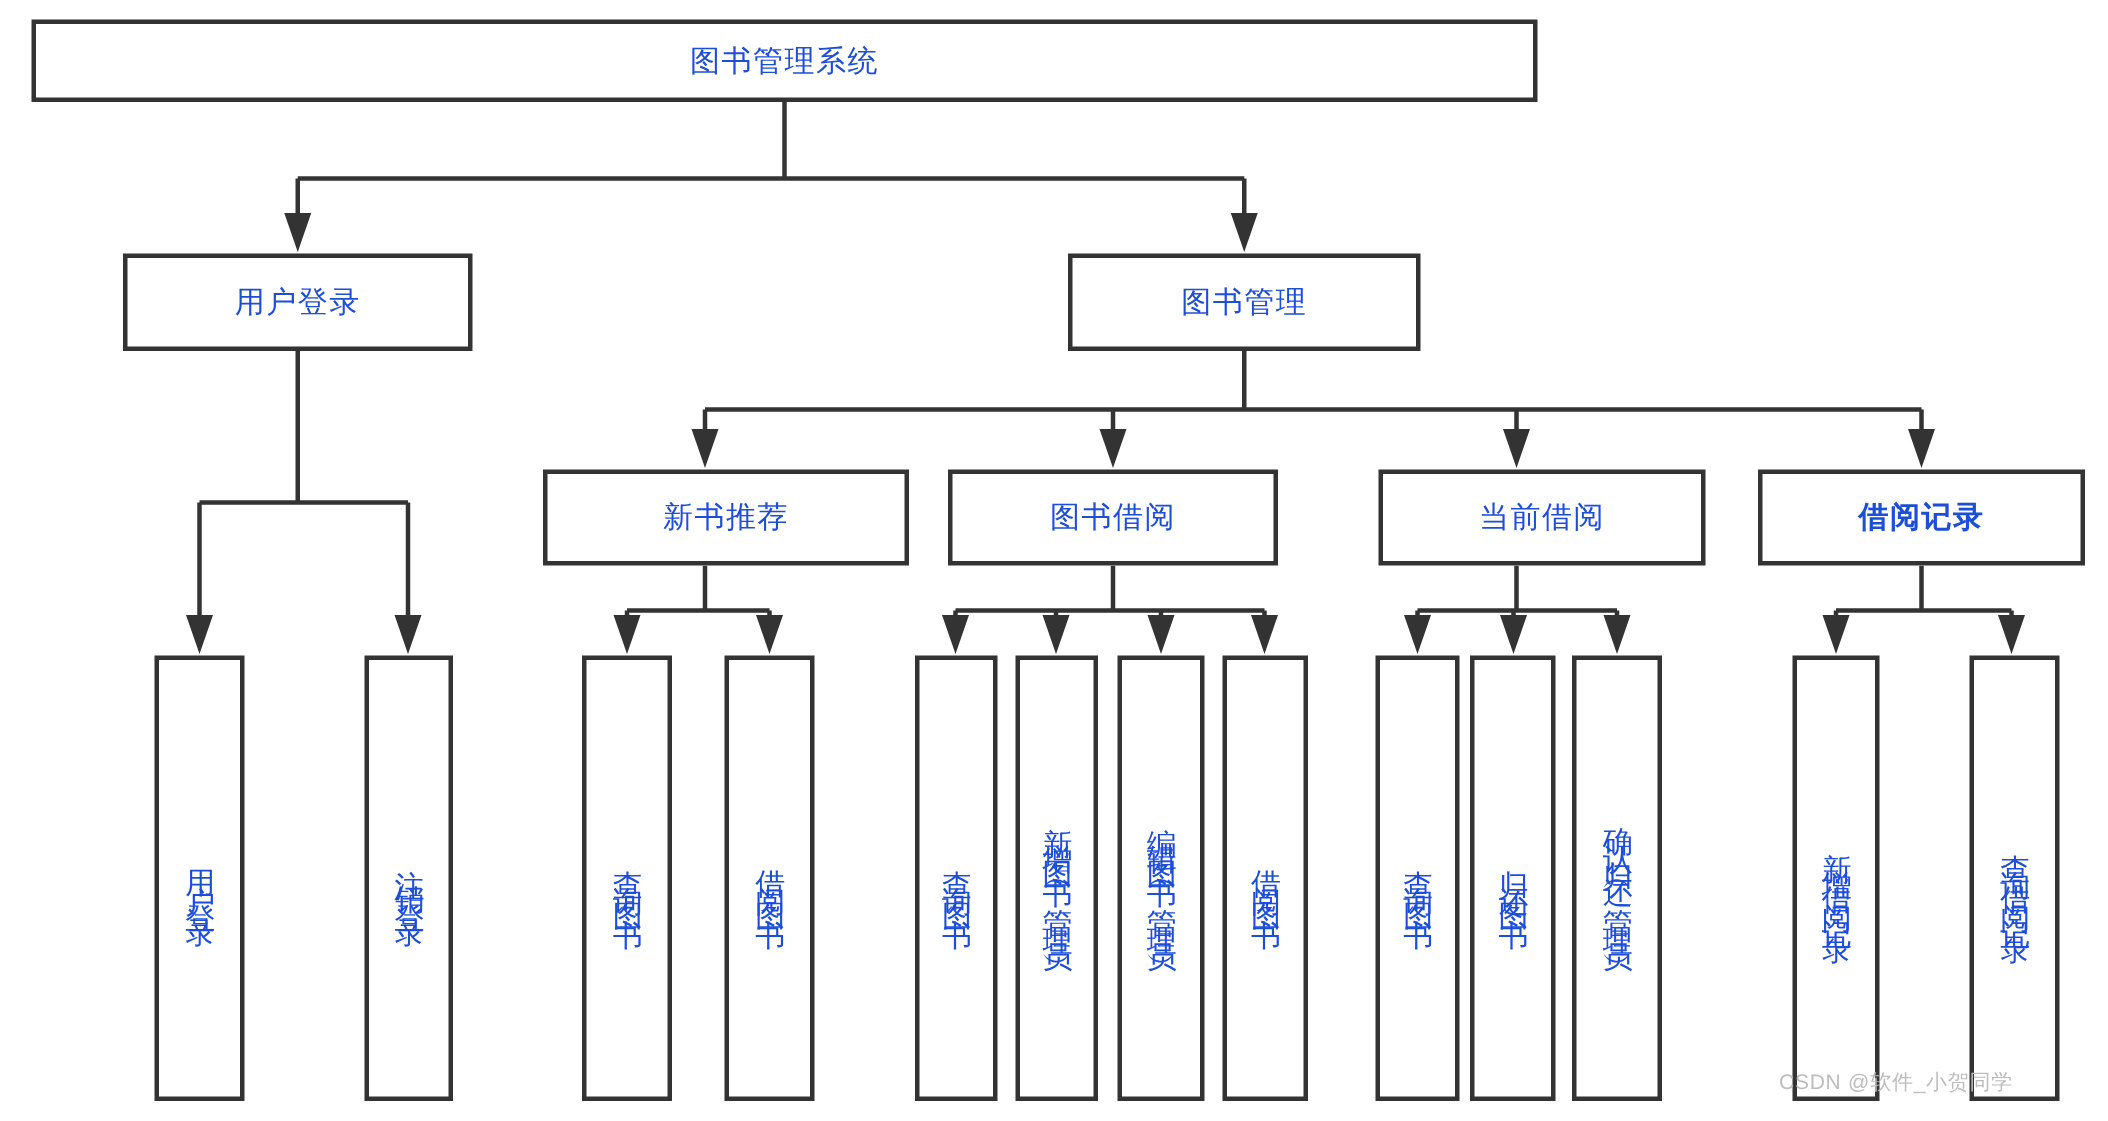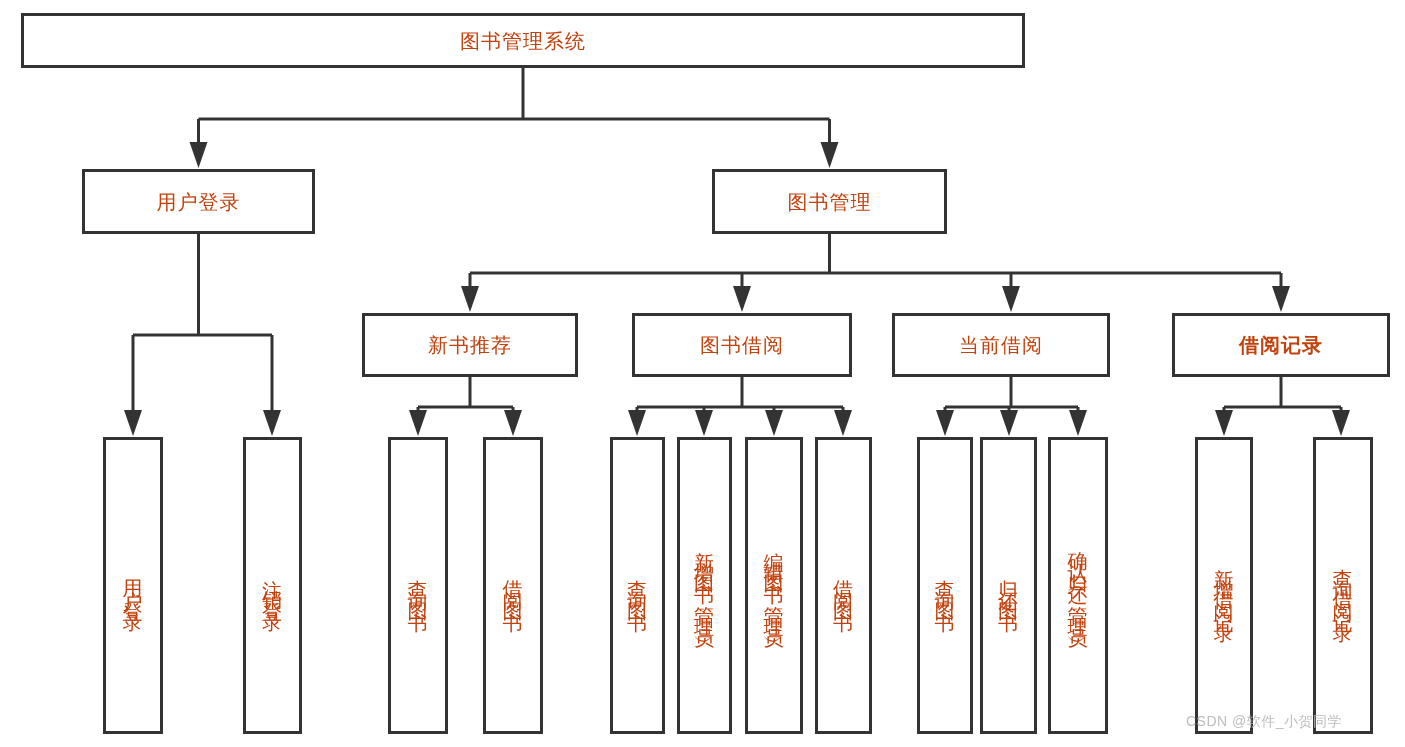--- a/index.html
+++ b/index.html
@@ -10,21 +10,21 @@
     font-family:"Liberation Sans","DejaVu Sans",sans-serif;
     overflow:hidden;
   }
   .connectors{position:absolute;left:0;top:0;width:1405px;height:747px;}
   .node{
     position:absolute;
     box-sizing:border-box;
     background:#ffffff;
     border:3px solid #333333;
     display:flex;align-items:center;justify-content:center;
-    color:#c2410c;
+    color:#1d4ed8;
     font-size:20px;
     line-height:1;
     white-space:nowrap;
   }
   .hnode{letter-spacing:1px;}
   .vnode span{
     writing-mode:vertical-rl;
     text-orientation:mixed;
     letter-spacing:11px;
     white-space:nowrap;
@@ -103,23 +103,23 @@
     <polygon points="1215,410 1233,410 1224,436" fill="#333333" stroke="none"></polygon>
     <path d="M1341 407 V418"></path>
     <polygon points="1332,410 1350,410 1341,436" fill="#333333" stroke="none"></polygon>
   </svg>
 
   <div class="node hnode" style="left:21px;top:13px;width:1004px;height:55px;">图书管理系统</div>
 
   <div class="node hnode" style="left:82px;top:169px;width:233px;height:65px;">用户登录</div>
   <div class="node hnode" style="left:712px;top:169px;width:235px;height:65px;">图书管理</div>
 
-  <div class="node hnode" style="left:362px;top:313px;width:216px;height:64px;text-align:center;">新书推荐</div>
+  <div class="node hnode" style="left:362px;top:313px;width:244px;height:64px;text-align:center;">新书推荐</div>
   <div class="node hnode" style="left:632px;top:313px;width:220px;height:64px;">图书借阅</div>
-  <div class="node hnode" style="left:892px;top:313px;width:218px;height:64px;">当前借阅</div>
+  <div class="node hnode" style="left:919px;top:313px;width:218px;height:64px;">当前借阅</div>
   <div class="node hnode" style="left:1172px;top:313px;width:218px;height:64px;font-weight:bold;">借阅记录</div>
 
   <div class="node vnode" style="left:103px;top:437px;width:60px;height:297px;">
     <span>用户登录</span>
   </div>
   <div class="node vnode" style="left:243px;top:437px;width:59px;height:297px;">
     <span>注销登录</span>
   </div>
 
   <div class="node vnode" style="left:388px;top:437px;width:60px;height:297px;">

